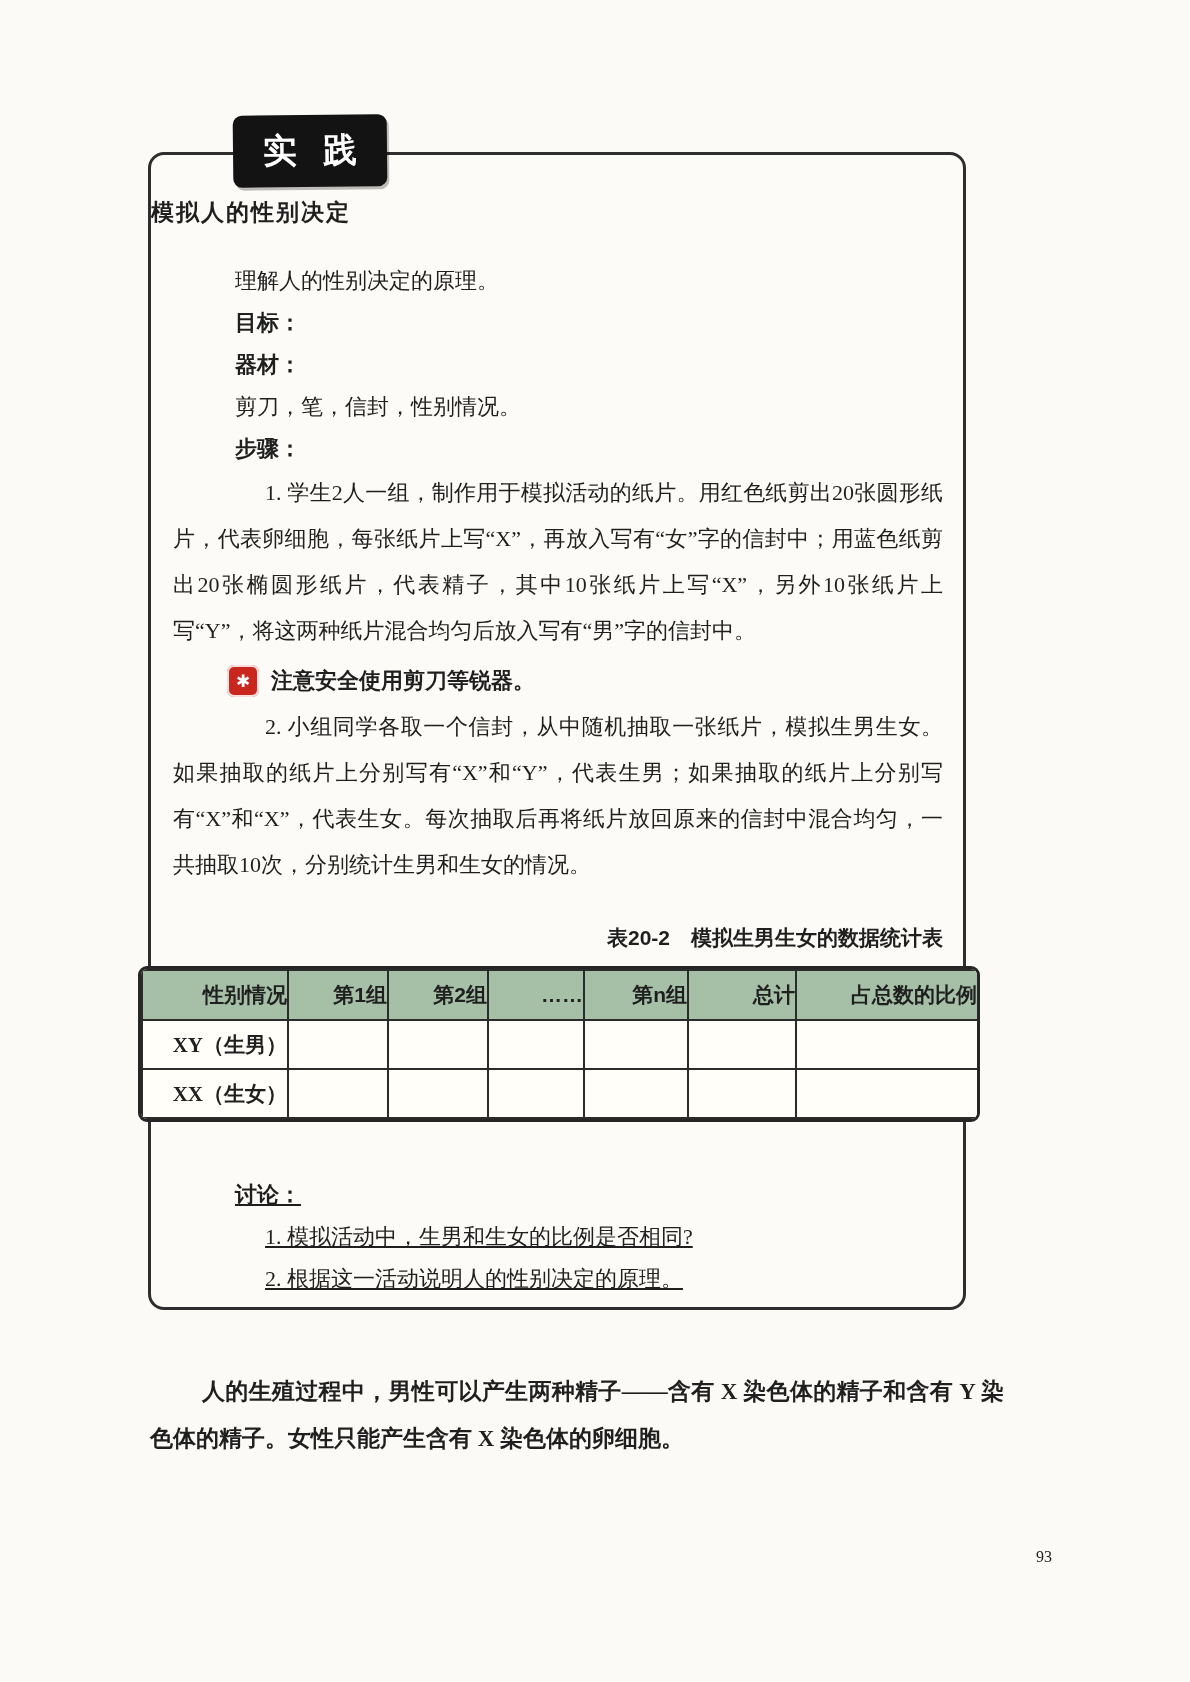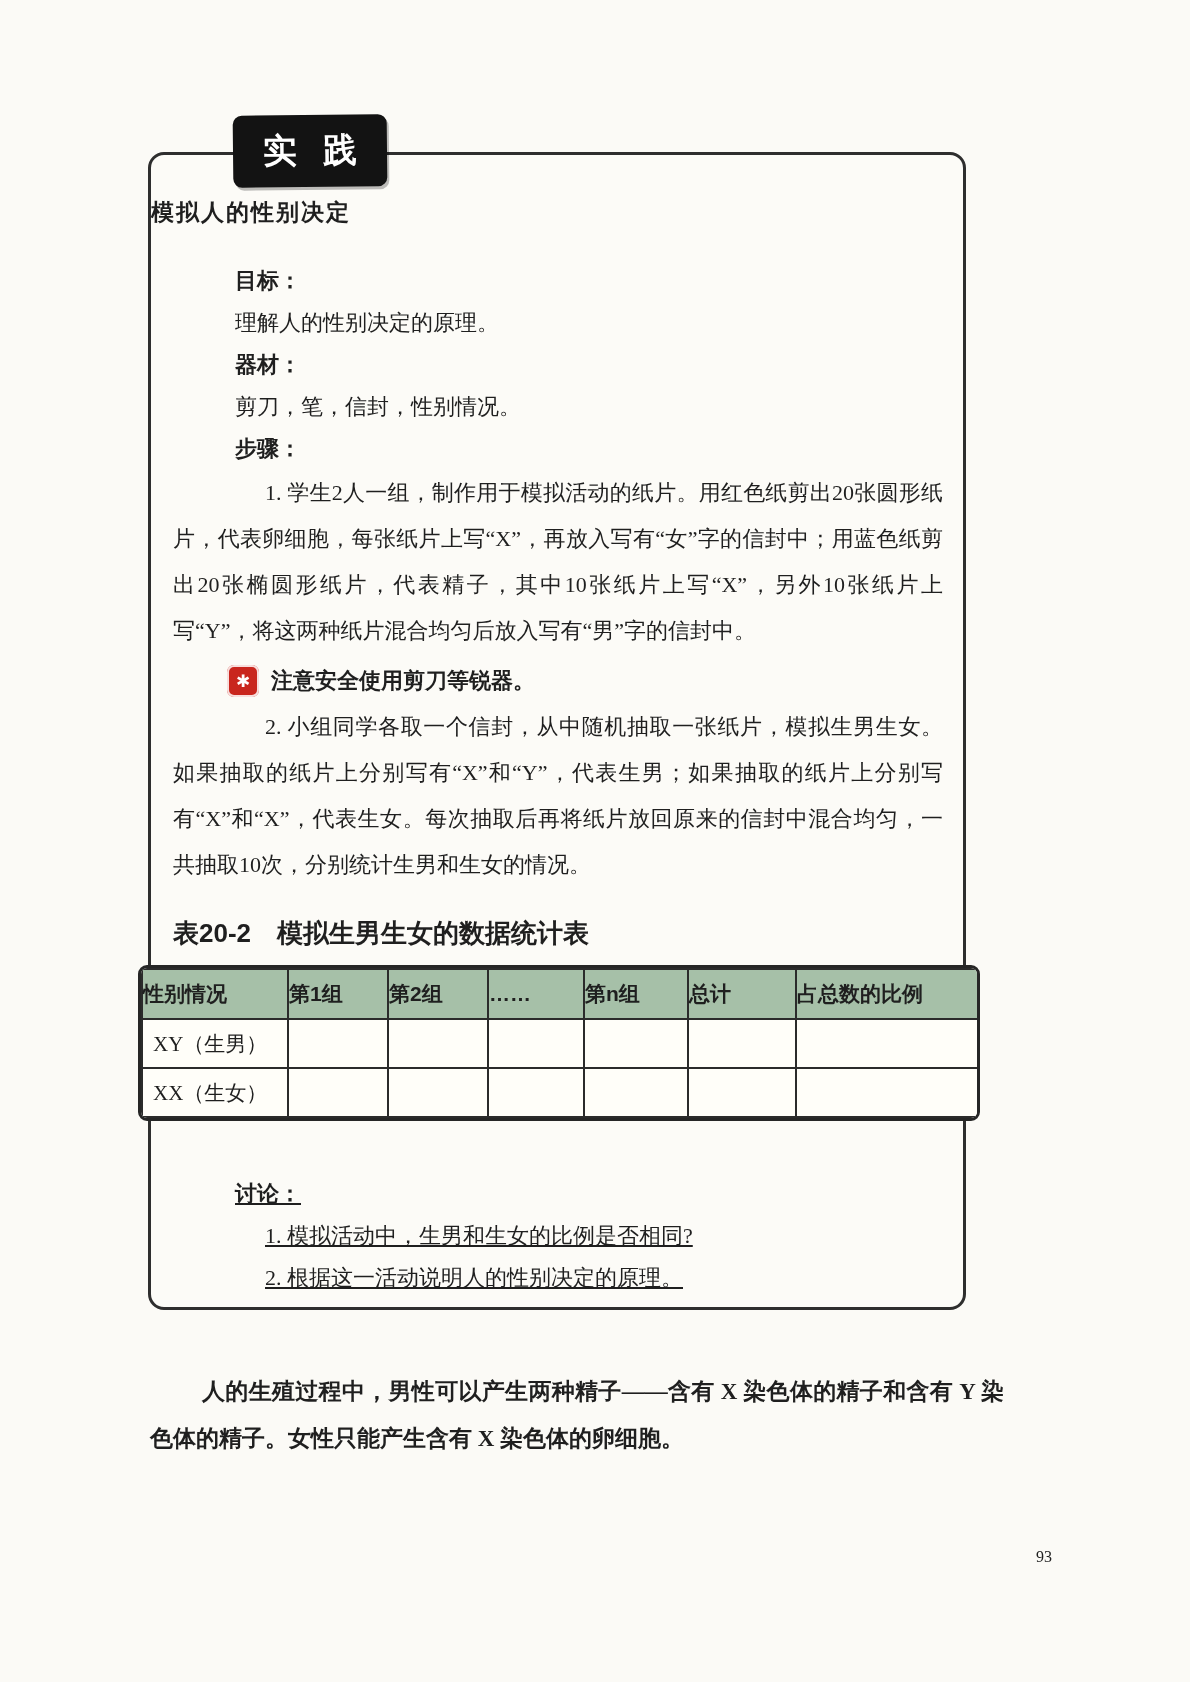--- a/index.html
+++ b/index.html
@@ -47,40 +47,40 @@
     width:32px; height:32px; flex:0 0 32px;
     background:var(--warning-red, #c9261e);
     border-radius:7px; color:#fff;
     display:flex; align-items:center; justify-content:center;
     font-size:17px; line-height:1;
     box-shadow:inset 0 0 0 2px rgba(255,255,255,0.85);
   }
   .warning-text { font-weight:700; font-size:22px; font-family:"Liberation Sans", sans-serif; }
 
   .table-caption {
-    margin-top:28px; text-align:left;
-    font-size:26px; font-weight:700;
+    margin-top:36px; text-align:right;
+    font-size:21px; font-weight:700;
     font-family:"Liberation Sans", sans-serif;
   }
 
   
   .table-wrap {
     width:842px; margin:14px 0 0 -35px;
     border:3px solid #262626; border-radius:9px;
     overflow:hidden; background:#fffef9;
   }
   .table-wrap table { width:100%; border-collapse:collapse; table-layout:fixed; }
   .table-wrap th, .table-wrap td { border:2px solid #2b2b2b; font-size:21px; }
   .table-wrap thead th {
     background:var(--table-header-bg, #a6c0a8);
-    height:50px; font-weight:700; text-align:left;
+    height:50px; font-weight:700; text-align:right;
     font-family:"Liberation Sans", sans-serif;
   }
   .table-wrap tbody td { height:49px; background:#fffef9; }
-  .table-wrap td.row-label { text-align:left; padding-left:10px; font-weight:400; }
+  .table-wrap td.row-label { text-align:right; padding-left:10px; font-weight:700; }
 
   .discussion { margin-top:52px;text-decoration:underline; }
   .disc-item { margin-left:92px; }
 
   
   .footer-para {
     position:absolute; left:150px; top:1368px; width:854px;
     font-size:23px; line-height:47px; font-weight:600;
     text-indent:52px; text-align:justify;
   }
@@ -97,22 +97,22 @@
   <div class="practice-box">
 
     <div class="practice-tab">
       <span>实践</span>
     </div>
 
     <h1 class="activity-title">模拟人的性别决定</h1>
 
     <div class="content">
 
+      <p class="line lead">理解人的性别决定的原理。</p>
       <p class="line lead heading">目标：</p>
-      <p class="line lead">理解人的性别决定的原理。</p>
 
       <p class="line lead heading">器材：</p>
       <p class="line lead">剪刀，笔，信封，性别情况。</p>
 
       <p class="line lead heading">步骤：</p>
 
       <p class="para">1. 学生2人一组，制作用于模拟活动的纸片。用红色纸剪出20张圆形纸片，代表卵细胞，每张纸片上写“X”，再放入写有“女”字的信封中；用蓝色纸剪出20张椭圆形纸片，代表精子，其中10张纸片上写“X”，另外10张纸片上写“Y”，将这两种纸片混合均匀后放入写有“男”字的信封中。</p>
 
       <div class="warning-line">
         <span class="warning-icon">

